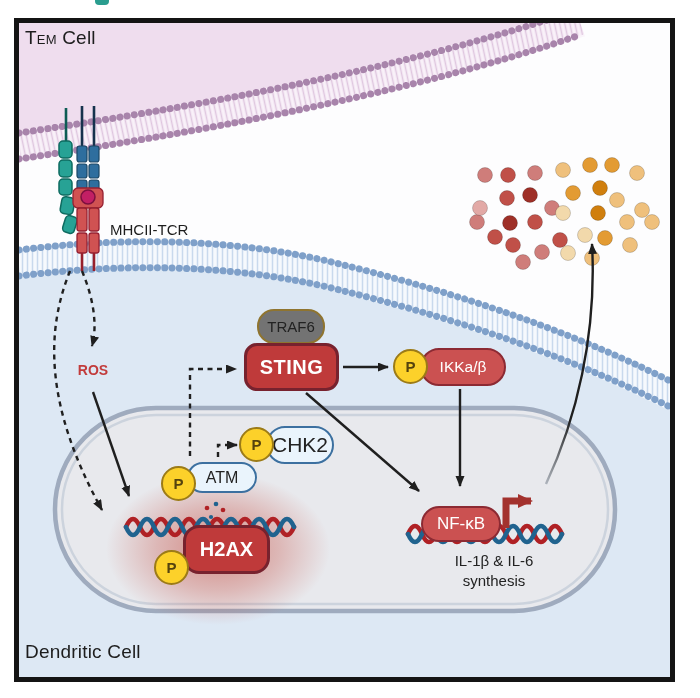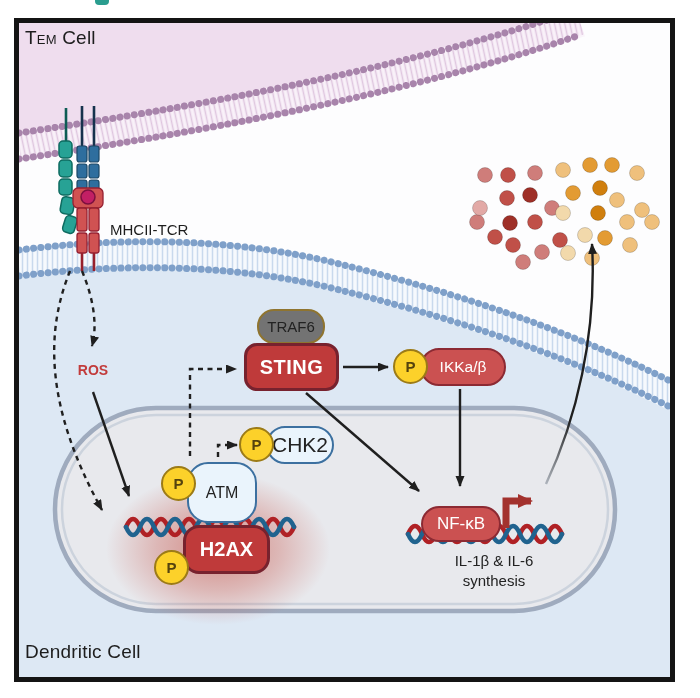--- a/index.html
+++ b/index.html
@@ -213,21 +213,21 @@
   <div class="node node-tan" style="left:257px;top:309px;width:68px;height:35px;border-radius:17px;font-size:15px;">TRAF6</div>
 
   <div class="node node-red" style="left:244px;top:343px;width:95px;height:48px;border-radius:13px;font-size:20px;letter-spacing:.5px;">STING</div>
 
   <div class="node node-red-light" style="left:420px;top:348px;width:86px;height:38px;border-radius:19px;font-size:15.5px;">IKKa/β</div>
   <div class="pcirc" style="left:393px;top:349px;">P</div>
 
   <div class="node node-blue" style="left:266px;top:426px;width:68px;height:38px;border-radius:19px;font-size:21px;">CHK2</div>
   <div class="pcirc" style="left:239px;top:427px;">P</div>
 
-  <div class="node node-blue" style="left:187px;top:462px;width:70px;height:61px;border-radius:21px;font-size:16px;">ATM</div>
+  <div class="node node-blue" style="left:187px;top:462px;width:70px;height:31px;border-radius:21px;font-size:16px;">ATM</div>
   <div class="pcirc" style="left:161px;top:466px;">P</div>
 
   <div class="node node-red" style="left:183px;top:525px;width:87px;height:49px;border-radius:16px;font-size:20px;">H2AX</div>
   <div class="pcirc" style="left:154px;top:550px;">P</div>
 
   <div class="node node-red-light" style="left:421px;top:493px;width:80px;height:36px;border-radius:18px;font-size:17px;margin-top:13px;">NF-κB</div>
 
   <div class="crop-artifact"></div>
   <div class="frame"></div>
 </div>

